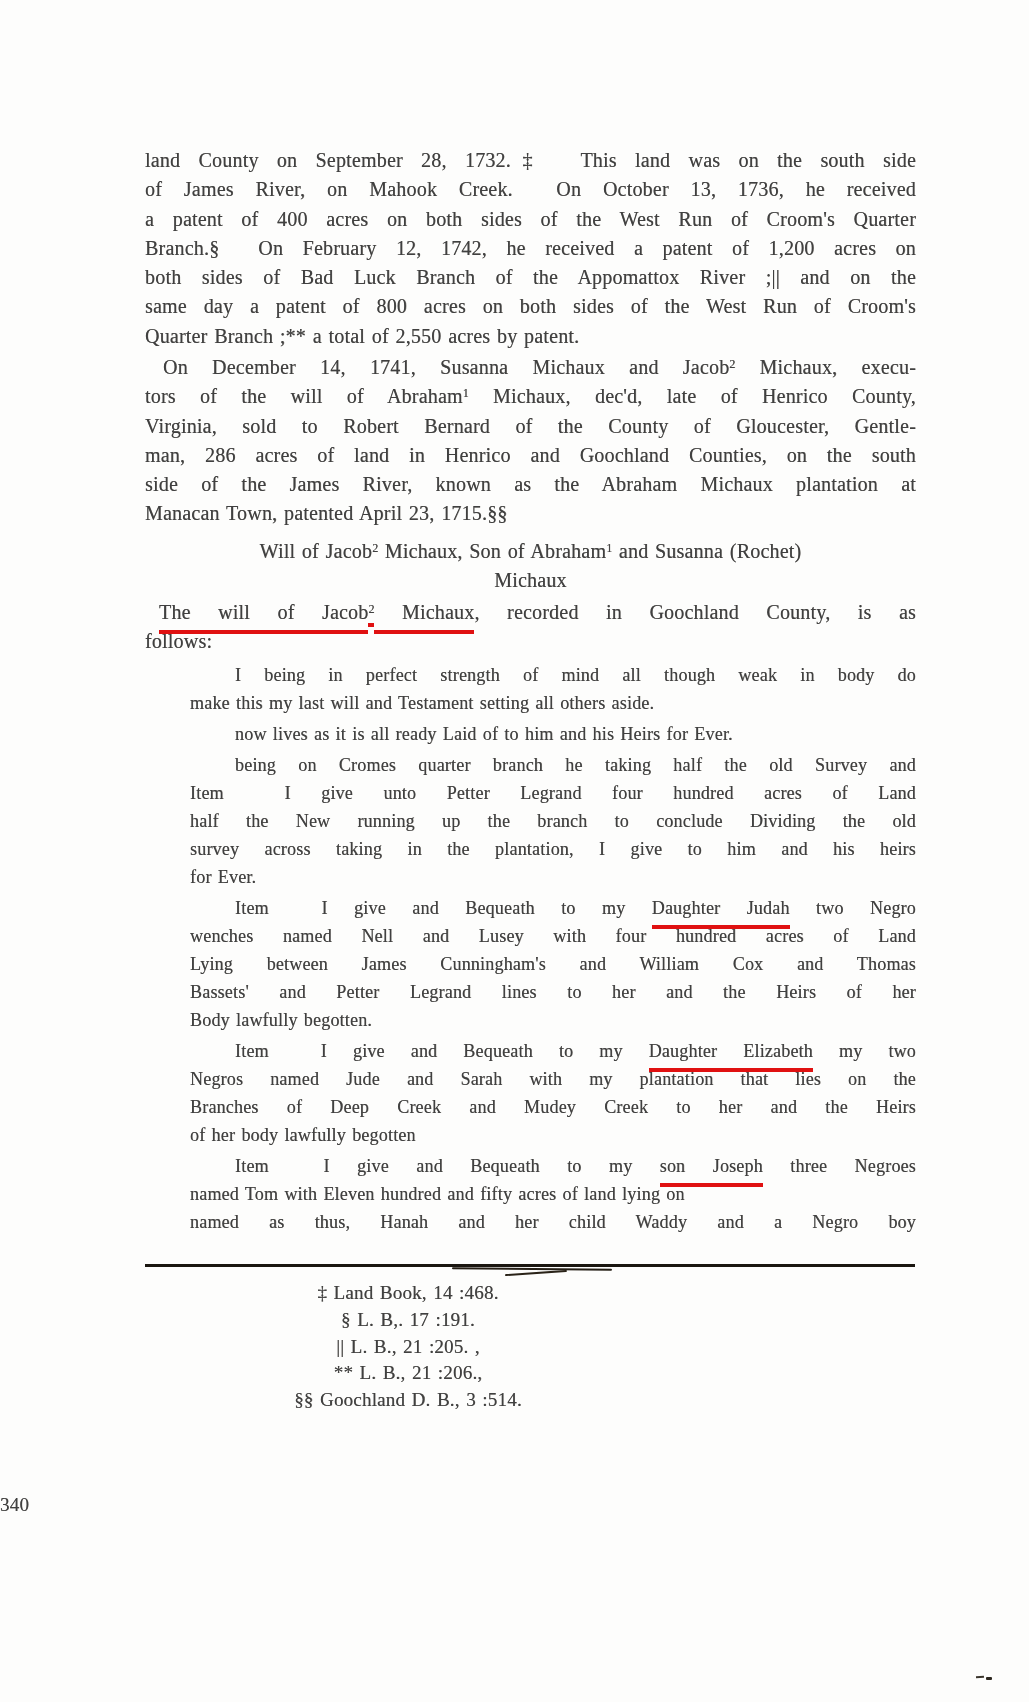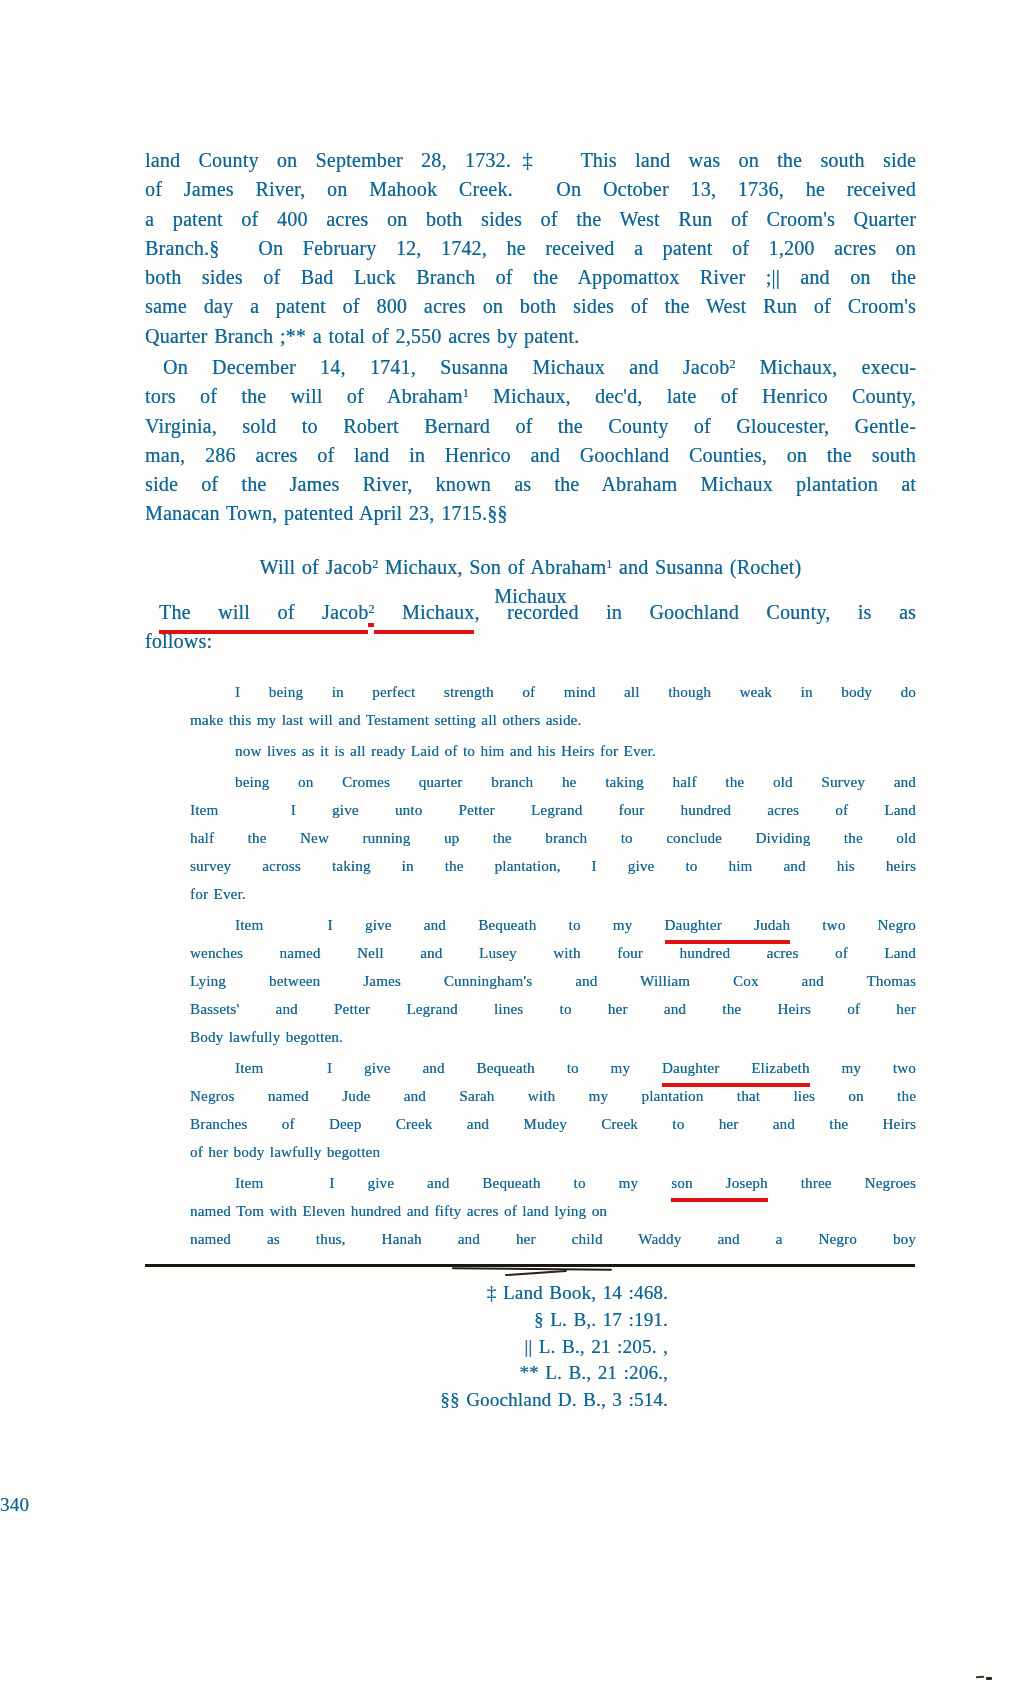--- a/index.html
+++ b/index.html
@@ -1,44 +1,44 @@
 <!DOCTYPE html>
 <html><head>
 <meta charset="utf-8">
 <style>
   html,body{margin:0;padding:0;background:#ffffff;}
   .page{
     position:relative;
     width:1029px;height:1702px;
     background:#fdfdfc;
     font-family:"Liberation Serif","DejaVu Serif",serif;
-    color:#0369a1;
+    color:#404040;
     text-shadow:0.3px 0.3px 0 rgba(30,24,14,0.5);
     letter-spacing:0.2px;
     word-spacing:1.5px;
     overflow:hidden;
   }
   .block{position:absolute;left:145px;width:771px;}
   .para{font-size:20px;line-height:29.3px;}
   .line{text-align:left;white-space:normal;}
   .line.just{text-align:justify;text-align-last:justify;}
   .indent-first .line:first-child{text-indent:18px;}
   .intro-indent .line:first-child{text-indent:14px;}
   .heading{font-size:20px;line-height:29px;}
   .heading .line{text-align:center;}
   sup{font-size:0.6em;line-height:0;vertical-align:0.5em;letter-spacing:0;}
   .redline{border-bottom:4px solid #e01111;padding-bottom:7px;}
-  .quote{position:absolute;left:190px;width:726px;font-size:15px;line-height:28px;margin-top:17px;}
+  .quote{position:absolute;left:190px;width:726px;font-size:18px;line-height:28px;}
   .qpara{margin-bottom:3px;}
   .qpara .line:first-child{text-indent:45px;}
   .rule{position:absolute;left:145px;top:1264px;width:770px;height:3px;background:#1a1610;}
   .rule-echo1{position:absolute;left:452px;top:1268px;width:160px;height:2px;background:#241e15;transform:rotate(0.6deg);border-radius:2px;}
   .rule-echo2{position:absolute;left:505px;top:1272px;width:62px;height:2px;background:#2a2318;transform:rotate(-4deg);border-radius:2px;}
   .footnotes{position:absolute;left:148px;top:1280px;width:520px;font-size:19px;line-height:26.8px;}
-  .footnote{text-align:right;}
+  .footnote{text-align:center;}
   .pageno{position:absolute;left:0;top:1494px;width:994px;text-align:left;font-size:19px;}
   .corner-smudge{position:absolute;left:976px;top:1674px;width:18px;height:7px;}
   .corner-smudge::before{content:"";position:absolute;left:0;top:2px;width:8px;height:2px;background:#3a352c;transform:rotate(-3deg);}
   .corner-smudge::after{content:"";position:absolute;left:10px;top:3px;width:6px;height:3px;background:#2c271f;border-radius:1px;}
 </style>
 </head>
 <body>
 
 <div class="page">
 
@@ -54,21 +54,21 @@
 
   <div class="block para indent-first" style="top:353px">
       <div class="line just"><span>On December 14, 1741, Susanna Michaux and Jacob</span><sup>2</sup><span> Michaux, execu-</span></div>
       <div class="line just"><span>tors of the will of Abraham</span><sup>1</sup><span> Michaux, dec'd, late of Henrico County,</span></div>
       <div class="line just"><span>Virginia, sold to Robert Bernard of the County of Gloucester, Gentle-</span></div>
       <div class="line just"><span>man, 286 acres of land in Henrico and Goochland Counties, on the south</span></div>
       <div class="line just"><span>side of the James River, known as the Abraham Michaux plantation at</span></div>
       <div class="line"><span>Manacan Town, patented April 23, 1715.§§</span></div>
     </div>
 
-  <div class="block heading" style="top:553px">
+  <div class="block heading" style="top:537px">
       <div class="line"><span>Will of Jacob</span><sup>2</sup><span> Michaux, Son of Abraham</span><sup>1</sup><span> and Susanna (Rochet)</span></div>
       <div class="line"><span>Michaux</span></div>
     </div>
 
   <div class="block para intro-indent" style="top:598px">
       <div class="line just"><span class="redline">The will of Jacob</span><sup class="redline">2</sup><span class="redline"> Michaux</span><span>, recorded in Goochland County, is as</span></div>
       <div class="line"><span>follows:</span></div>
     </div>
 
   <div class="quote" style="top:661px">

